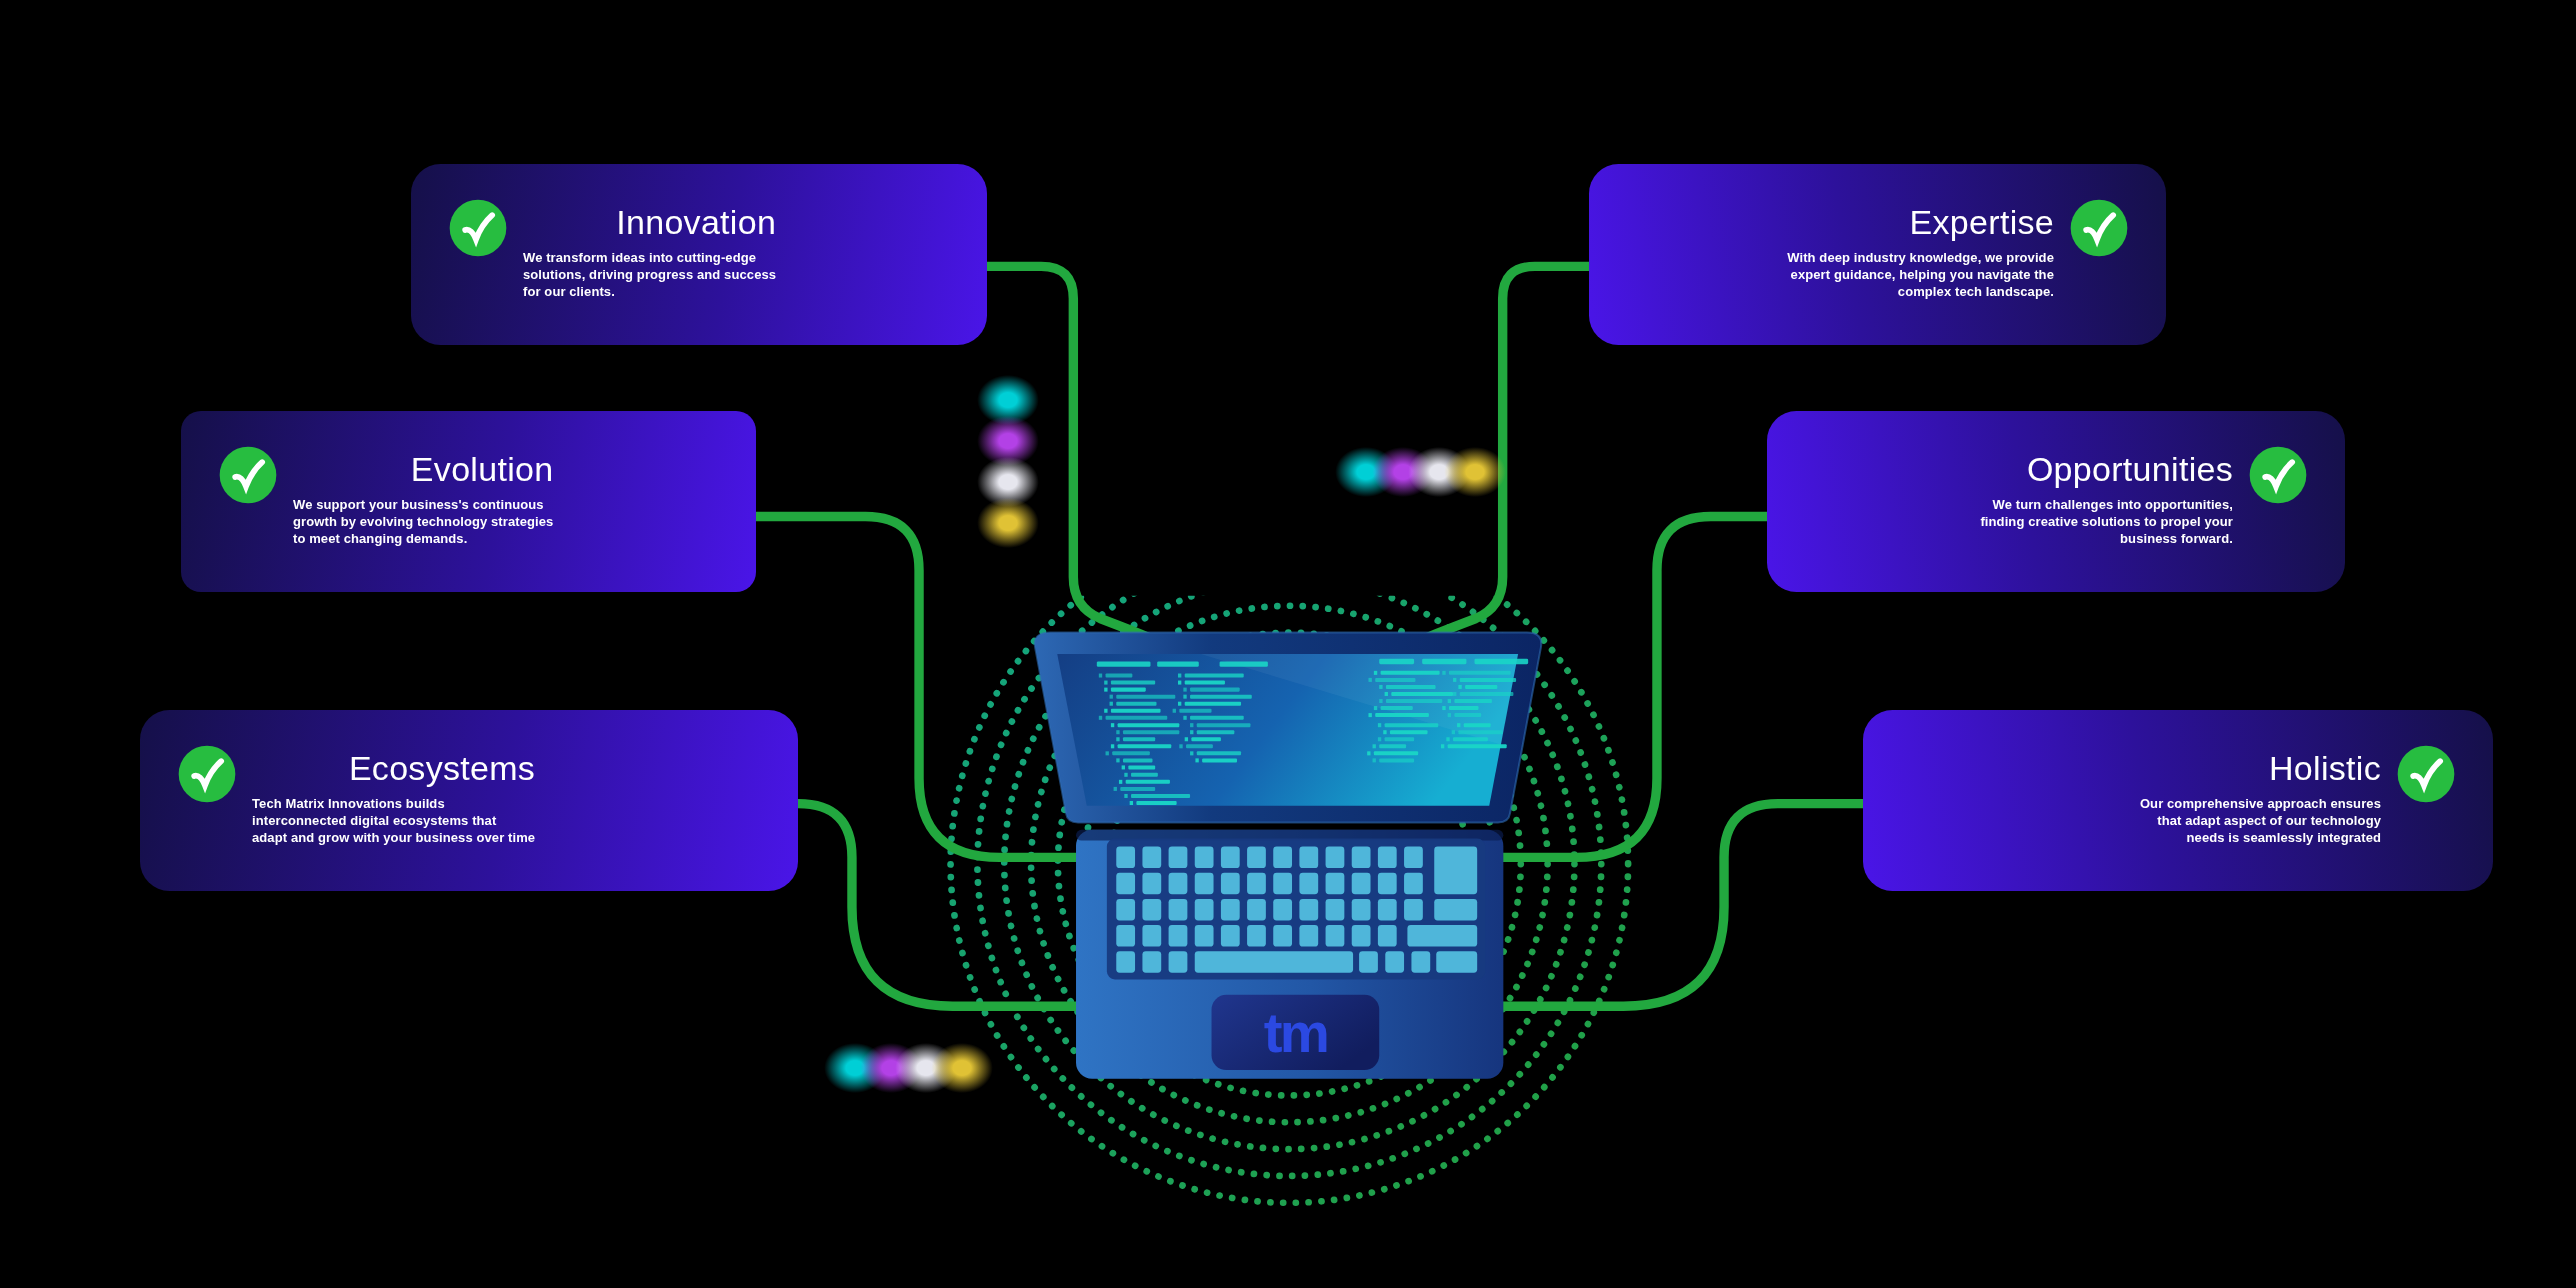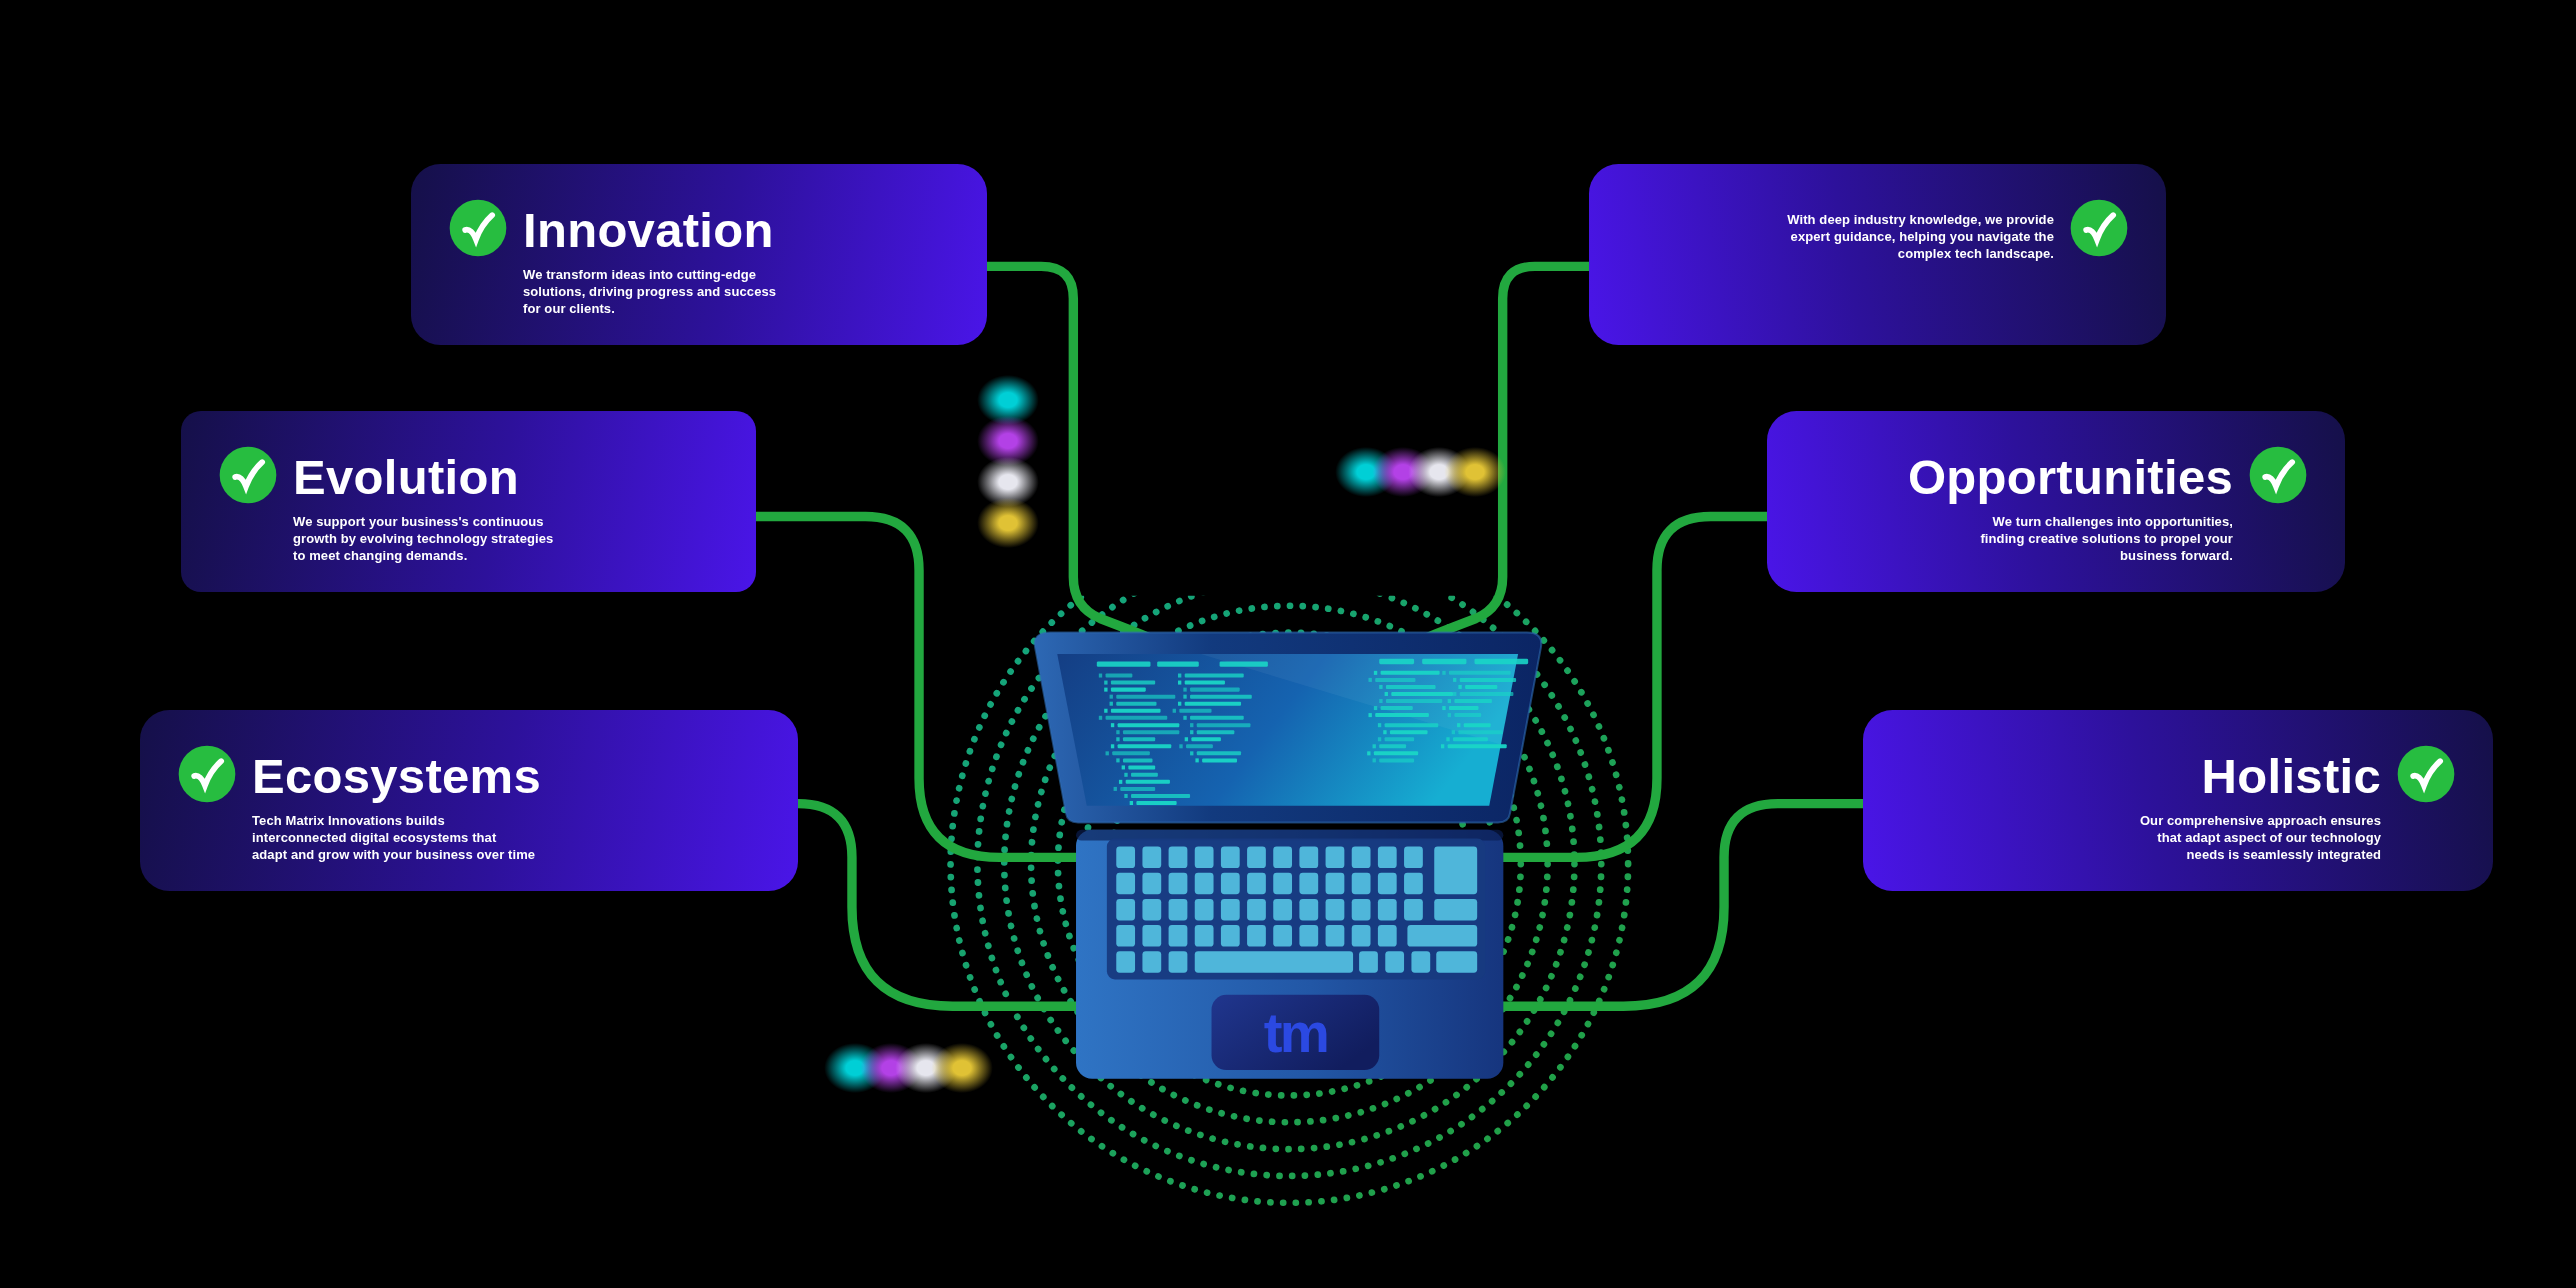--- a/index.html
+++ b/index.html
@@ -25,21 +25,21 @@
   }
   #card-innovation{left:411px;top:164px;width:576px;}
   #card-evolution{left:181px;top:411px;width:575px;border-radius:20px;}
   #card-ecosystems{left:140px;top:710px;width:658px;}
   #card-expertise{left:1589px;top:164px;width:577px;}
   #card-opportunities{left:1767px;top:411px;width:578px;}
   #card-holistic{left:1863px;top:710px;width:630px;}
   .check{flex:0 0 auto;margin-top:5.4px;}
   .content{padding-top:9.4px;min-width:0;}
   .title{
-    color:var(--title-text,#fff);font-size:49px;font-weight:700;line-height:1.12;letter-spacing:0.3px;
+    color:var(--title-text,#fff);font-size:34px;font-weight:400;line-height:1.12;letter-spacing:0.3px;text-align:right;
   }
   .body{
     color:var(--body-text,#fff);font-size:13px;line-height:1.3;font-weight:600;
     letter-spacing:0.1px;margin-top:9.4px;white-space:pre-line;
   }
   
   .sparkle{position:absolute;width:64px;height:52px;transform:translate(-50%,-50%);pointer-events:none;}
 </style>
 </head>
 <body>
@@ -325,20 +325,21 @@
 adapt and grow with your business over time</div>
     </div>
   </div>
 
   <div class="card right" id="card-expertise">
     <svg class="check" width="58" height="58" viewBox="0 0 86 86">
       <circle cx="43" cy="43" r="42" fill="#27bd40"></circle>
       <path d="M24 46 C 30 44, 36 50, 40 60 C 46 44, 55 32, 64 24" fill="none" stroke="#fff" stroke-width="8.5" stroke-linecap="round"></path>
     </svg>
     <div class="content">
+      <div class="title">Expertise</div>
       <div class="body">With deep industry knowledge, we provide
 expert guidance, helping you navigate the
 complex tech landscape.</div>
     </div>
   </div>
 
   <div class="card right" id="card-opportunities">
     <svg class="check" width="58" height="58" viewBox="0 0 86 86">
       <circle cx="43" cy="43" r="42" fill="#27bd40"></circle>
       <path d="M24 46 C 30 44, 36 50, 40 60 C 46 44, 55 32, 64 24" fill="none" stroke="#fff" stroke-width="8.5" stroke-linecap="round"></path>

